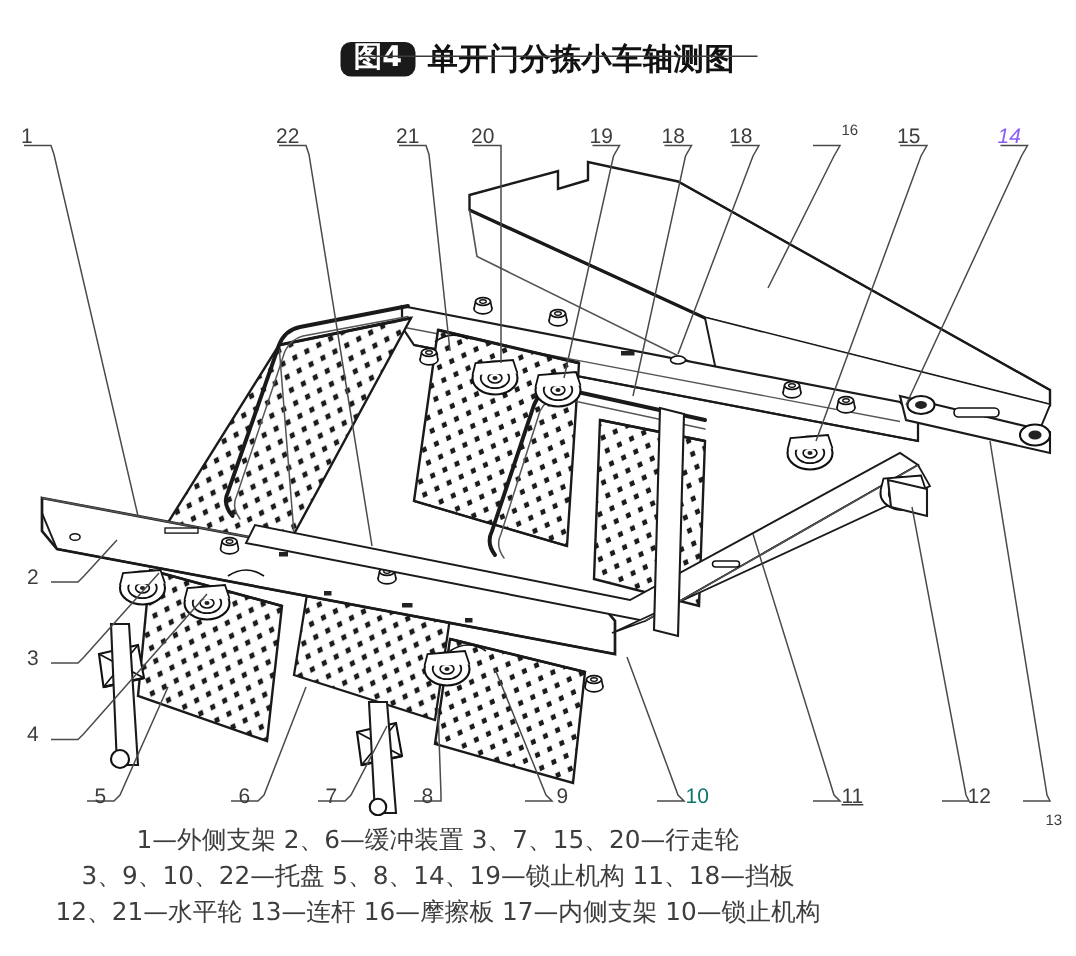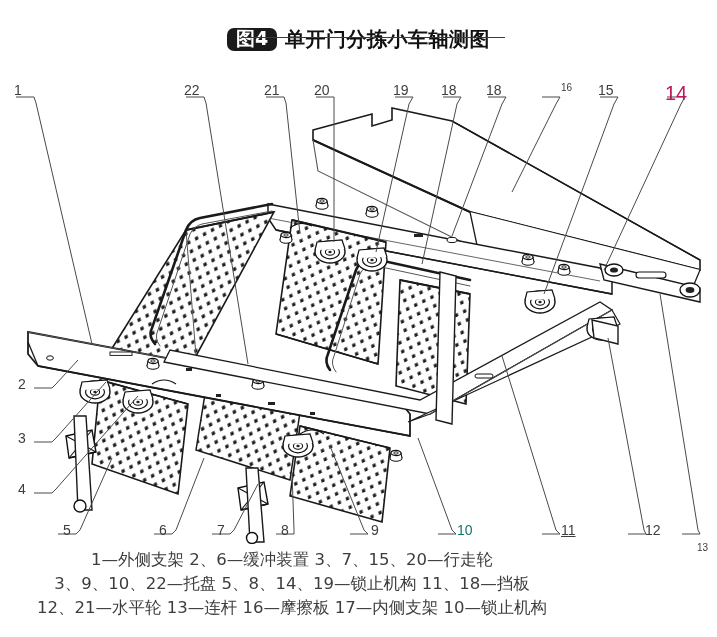--- a/index.html
+++ b/index.html
@@ -255,21 +255,21 @@
 
     <span style="position:absolute;left:14px;top:82px;font-size:14px;color:#3d3d3d;">1</span>
     <span style="position:absolute;left:184px;top:82px;font-size:14px;color:#3d3d3d;">22</span>
     <span style="position:absolute;left:264px;top:82px;font-size:14px;color:#3d3d3d;">21</span>
     <span style="position:absolute;left:314px;top:82px;font-size:14px;color:#3d3d3d;">20</span>
     <span style="position:absolute;left:393px;top:82px;font-size:14px;color:#3d3d3d;">19</span>
     <span style="position:absolute;left:441px;top:82px;font-size:14px;color:#3d3d3d;">18</span>
     <span style="position:absolute;left:486px;top:82px;font-size:14px;color:#3d3d3d;">18</span>
     <span style="position:absolute;left:540px;top:82px;font-size:10px;color:#3d3d3d;margin-left:21px;">16</span>
     <span style="position:absolute;left:598px;top:82px;font-size:14px;color:#3d3d3d;">15</span>
-    <span style="position:absolute;left:665px;top:82px;font-size:20px;color:#be185d;">14</span>
+    <span style="position:absolute;left:665px;top:82px;font-size:14px;color:#8b5cf6;font-style:italic;">14</span>
 
     <span style="position:absolute;left:18px;top:376px;font-size:14px;color:#3d3d3d;">2</span>
     <span style="position:absolute;left:18px;top:430px;font-size:14px;color:#3d3d3d;">3</span>
     <span style="position:absolute;left:18px;top:481px;font-size:14px;color:#3d3d3d;">4</span>
 
     <span style="position:absolute;left:63px;top:522px;font-size:14px;color:#3d3d3d;">5</span>
     <span style="position:absolute;left:159px;top:522px;font-size:14px;color:#3d3d3d;">6</span>
     <span style="position:absolute;left:217px;top:522px;font-size:14px;color:#3d3d3d;">7</span>
     <span style="position:absolute;left:281px;top:522px;font-size:14px;color:#3d3d3d;">8</span>
     <span style="position:absolute;left:371px;top:522px;font-size:14px;color:#3d3d3d;">9</span>

